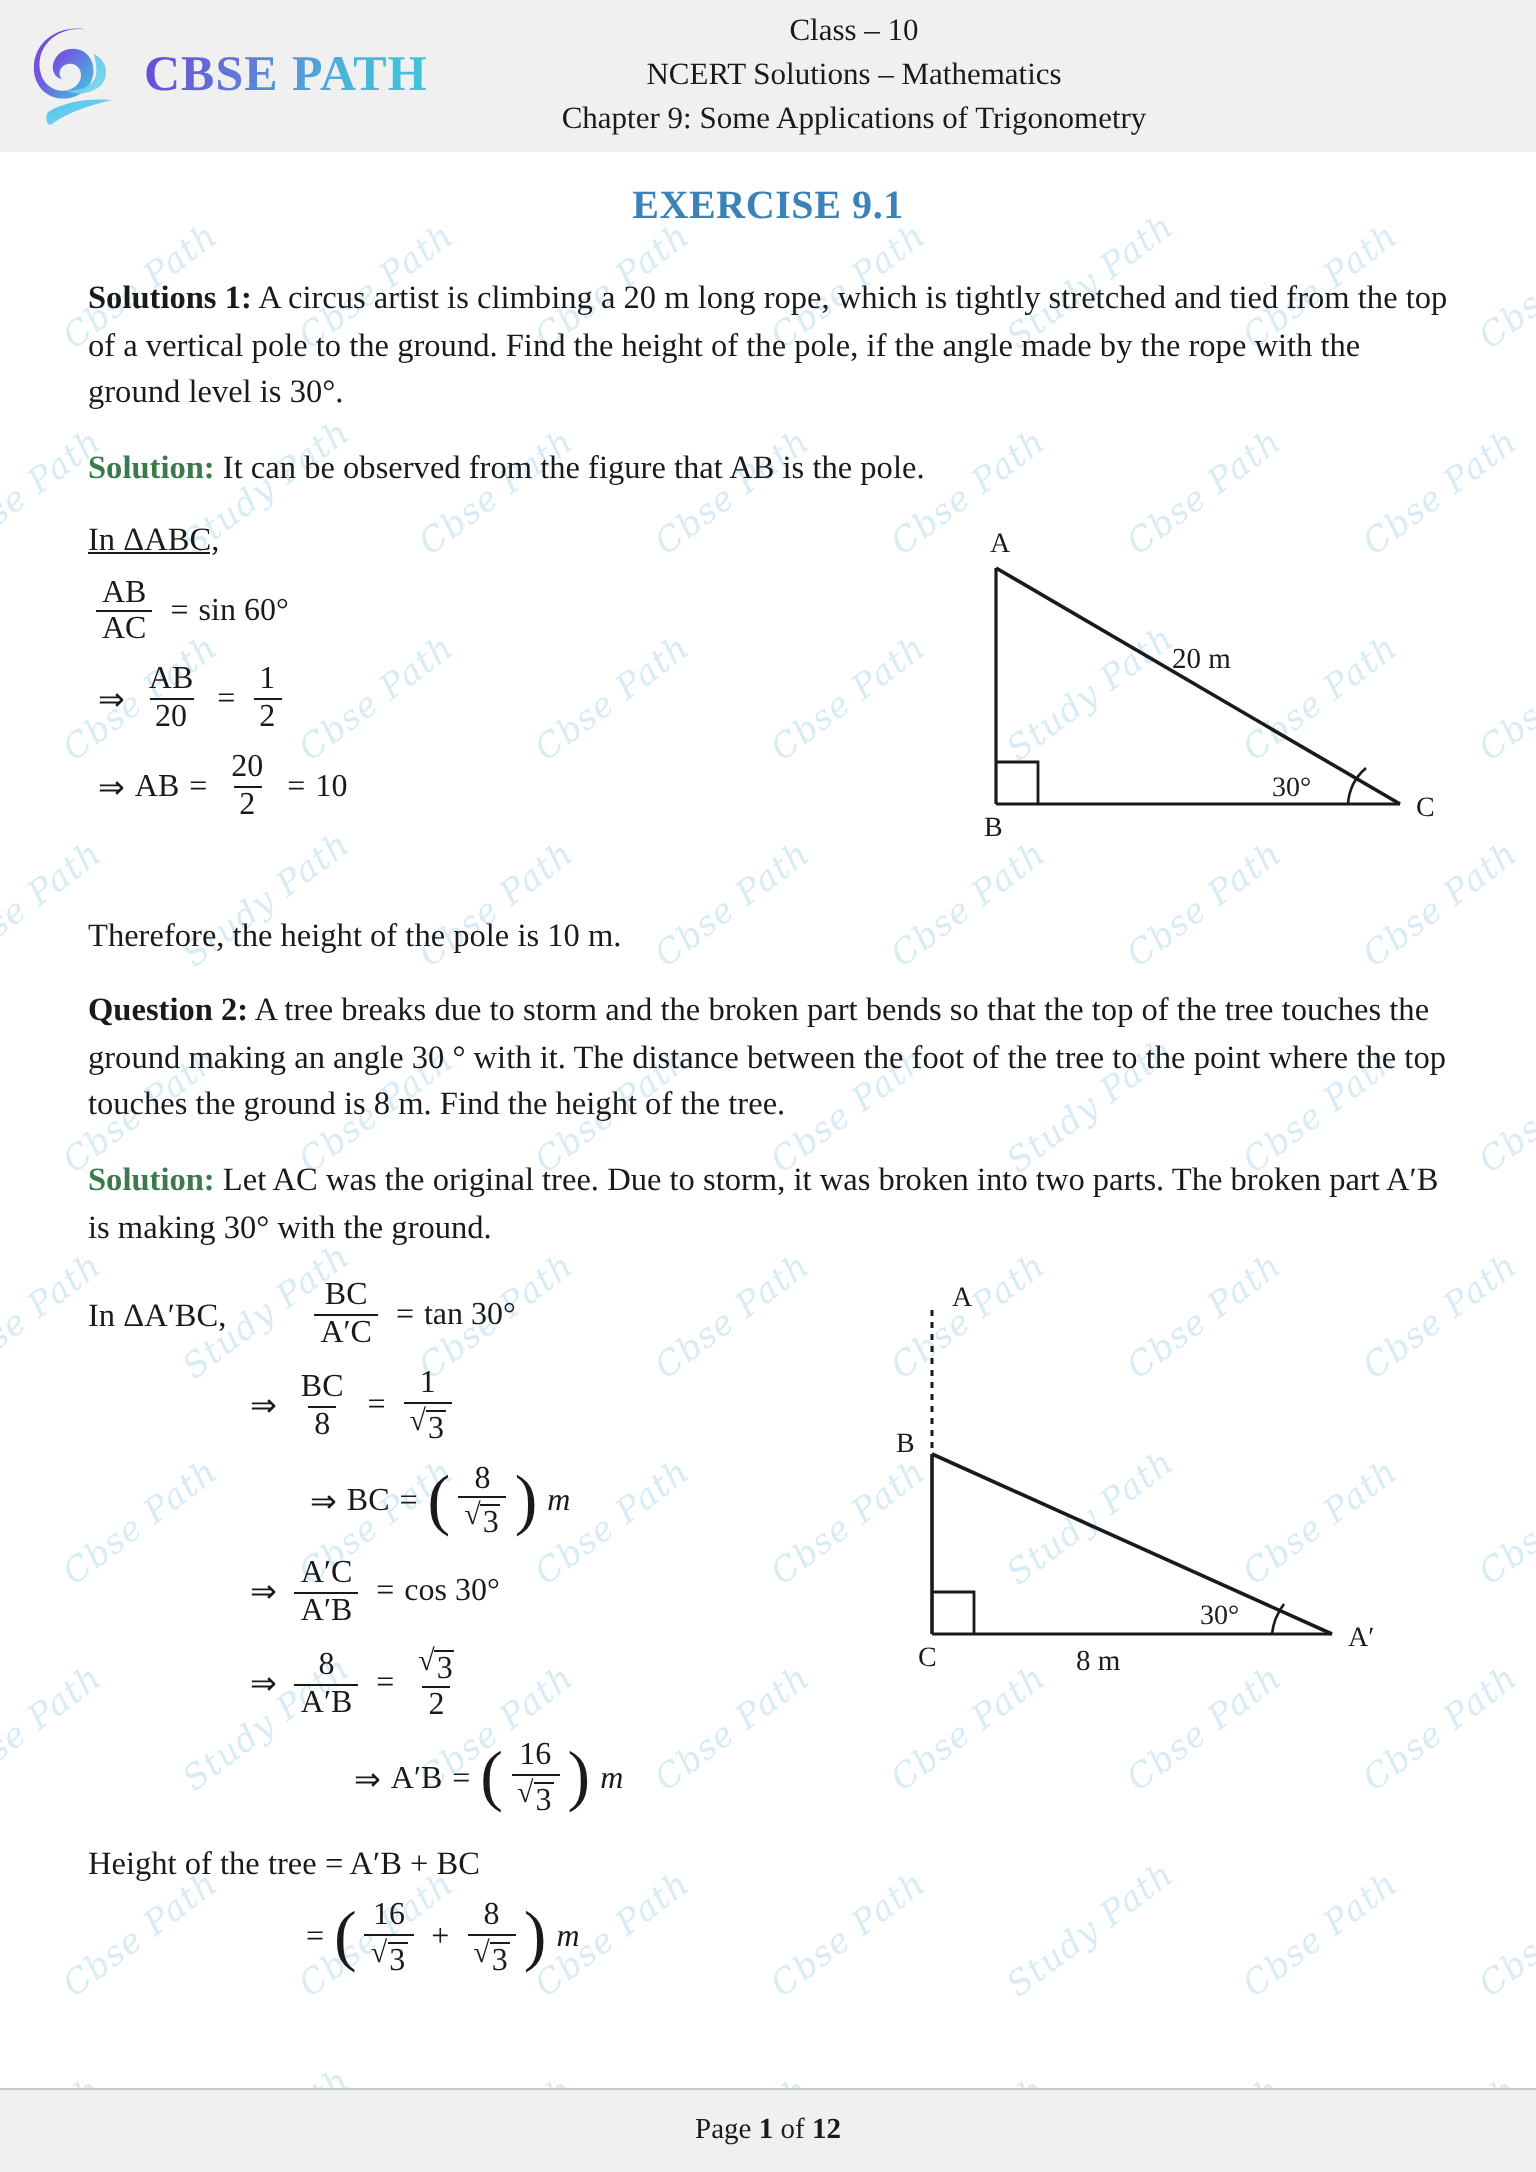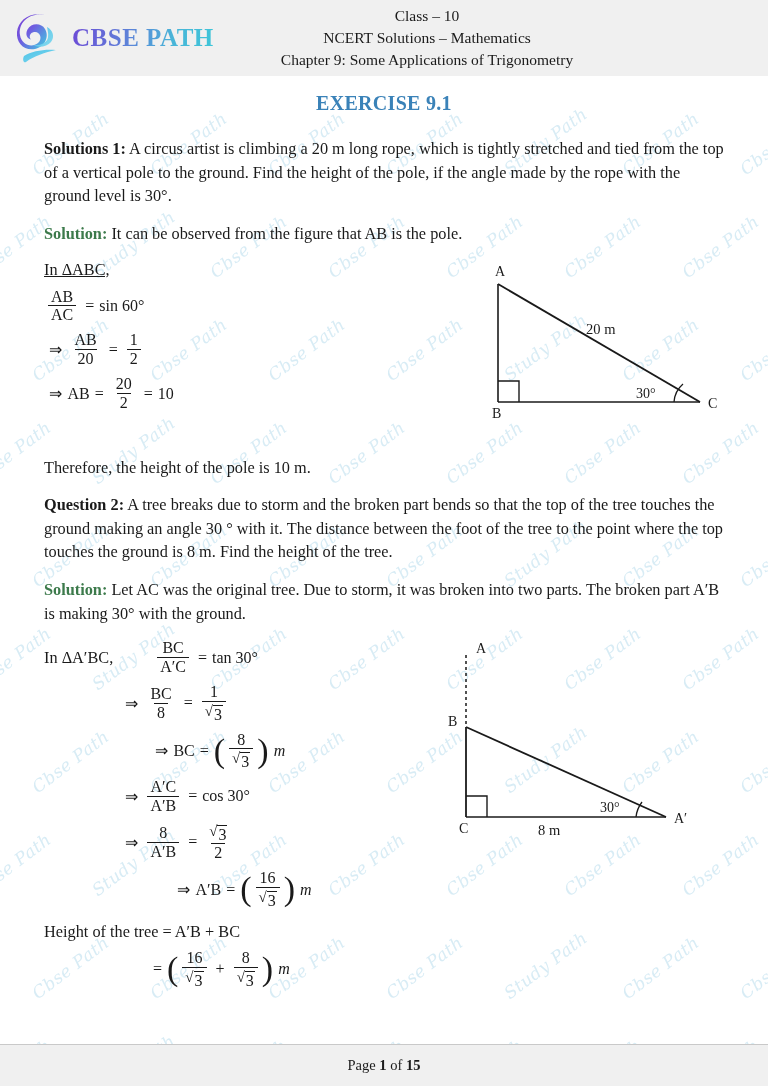--- a/index.html
+++ b/index.html
@@ -436,14 +436,14 @@
       <text x="44" y="95" font-family="Liberation Serif, serif" font-size="14" fill="#1a1a1a">B</text>
       <text x="55" y="202" font-family="Liberation Serif, serif" font-size="14" fill="#1a1a1a">C</text>
       <text x="270" y="192" font-family="Liberation Serif, serif" font-size="14" fill="#1a1a1a">A′</text>
       <text x="134" y="204" font-family="Liberation Serif, serif" font-size="14.5" fill="#1a1a1a">8 m</text>
       <text x="196" y="181" font-family="Liberation Serif, serif" font-size="14" fill="#1a1a1a">30°</text>
     </svg>
   </div>
 </div>
 
 <div id="footer">
-  <span><span>Page </span><b>1</b><span> of </span><b>15</b></span>
+  <span><span>Page </span><b>1</b><span> of </span><b>12</b></span>
 </div>
 
 </body></html>

